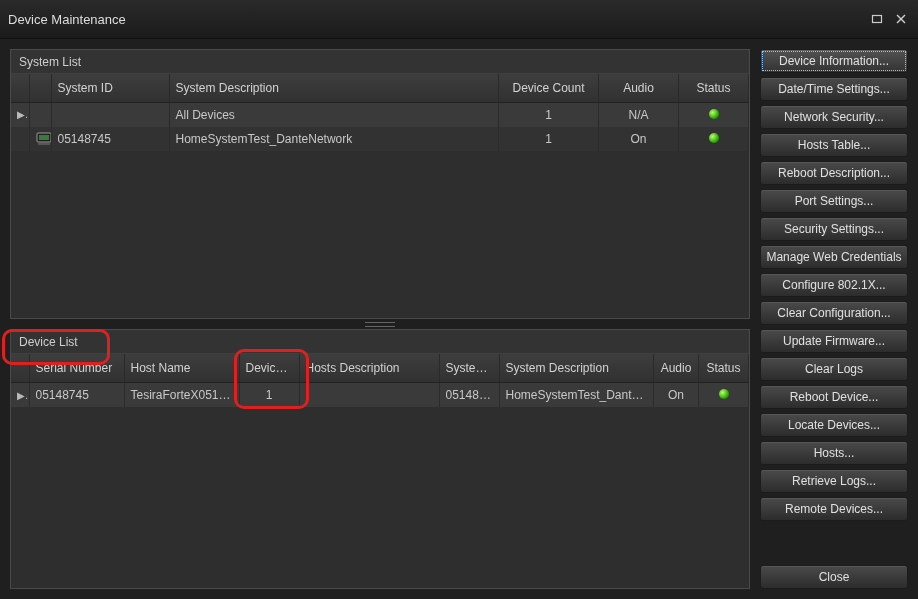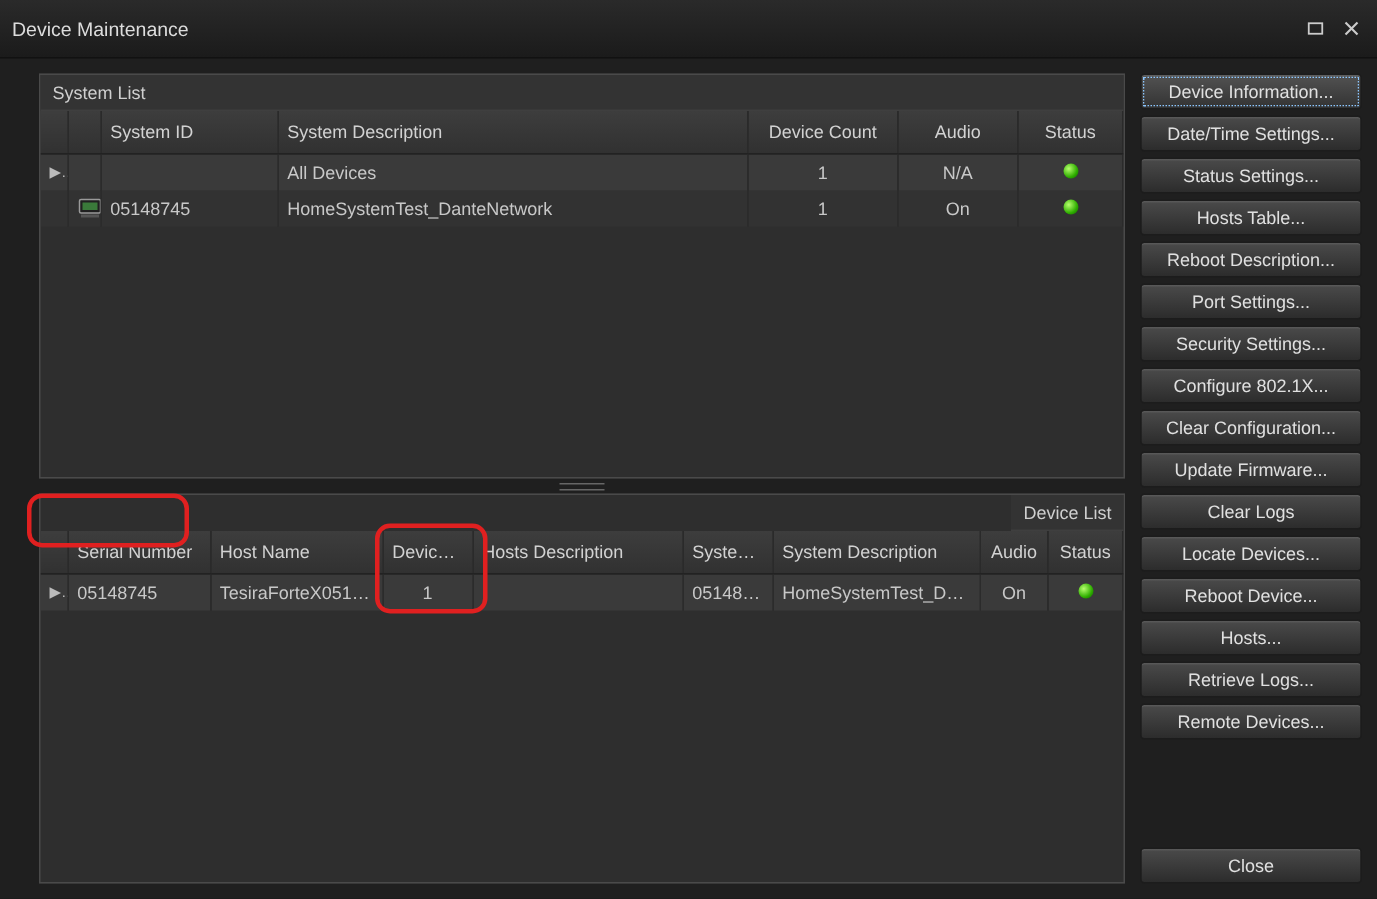--- a/index.html
+++ b/index.html
@@ -76,21 +76,20 @@
     box-sizing: border-box;
     min-height: 0;
   }
   .panel-system {
     flex: 1 1 50%;
     min-height: 0;
   }
   .panel-device {
     flex: 1 1 48%;
     min-height: 0;
-    align-items: flex-end;
   }
   .panel-header {
     padding: 5px 8px 4px 8px;
     color: #cfcfcf;
     font-size: 12px;
     border-bottom: 1px solid #3f3f3f;
     background: #333;
   }
   .panel-body {
     flex: 1;
@@ -207,21 +206,21 @@
     <div class="win-btn">
       <svg width="12" height="12" viewBox="0 0 12 12">
           <line x1="2" y1="2" x2="10" y2="10" stroke="#ccc" stroke-width="1.4"></line>
           <line x1="10" y1="2" x2="2" y2="10" stroke="#ccc" stroke-width="1.4"></line>
         </svg>
     </div>
   </div>
 
   <div class="body">
 
-    <div class="left" style="position:relative;margin-left:16px;">
+    <div class="left" style="position:relative;">
 
       <div class="panel panel-system">
         <div class="panel-header">System List</div>
         <div class="panel-body">
           <table>
             <colgroup>
               <col style="width:18px">
               <col style="width:22px">
               <col style="width:118px">
               <col>
@@ -322,31 +321,32 @@
       </div>
 
       <div class="highlight-box" style="left:-8px; top:280px; width:108px; height:36px;"></div>
       <div class="highlight-box" style="left:224px; top:300px; width:75px; height:60px;"></div>
 
     </div>
 
     <div class="right">
       <div class="sidebar-btn active">Device Information...</div>
       <div class="sidebar-btn">Date/Time Settings...</div>
-      <div class="sidebar-btn">Status Settings...</div>
+      <div class="sidebar-btn">Network Security...</div>
       <div class="sidebar-btn">Hosts Table...</div>
       <div class="sidebar-btn">Reboot Description...</div>
       <div class="sidebar-btn">Port Settings...</div>
       <div class="sidebar-btn">Security Settings...</div>
+      <div class="sidebar-btn">Manage Web Credentials</div>
       <div class="sidebar-btn">Configure 802.1X...</div>
       <div class="sidebar-btn">Clear Configuration...</div>
       <div class="sidebar-btn">Update Firmware...</div>
       <div class="sidebar-btn">Clear Logs</div>
+      <div class="sidebar-btn">Reboot Device...</div>
       <div class="sidebar-btn">Locate Devices...</div>
-      <div class="sidebar-btn">Reboot Device...</div>
       <div class="sidebar-btn">Hosts...</div>
       <div class="sidebar-btn">Retrieve Logs...</div>
       <div class="sidebar-btn">Remote Devices...</div>
       <div class="sidebar-spacer"></div>
       <div class="sidebar-btn close-btn">Close</div>
     </div>
 
   </div>
 </div>
 

